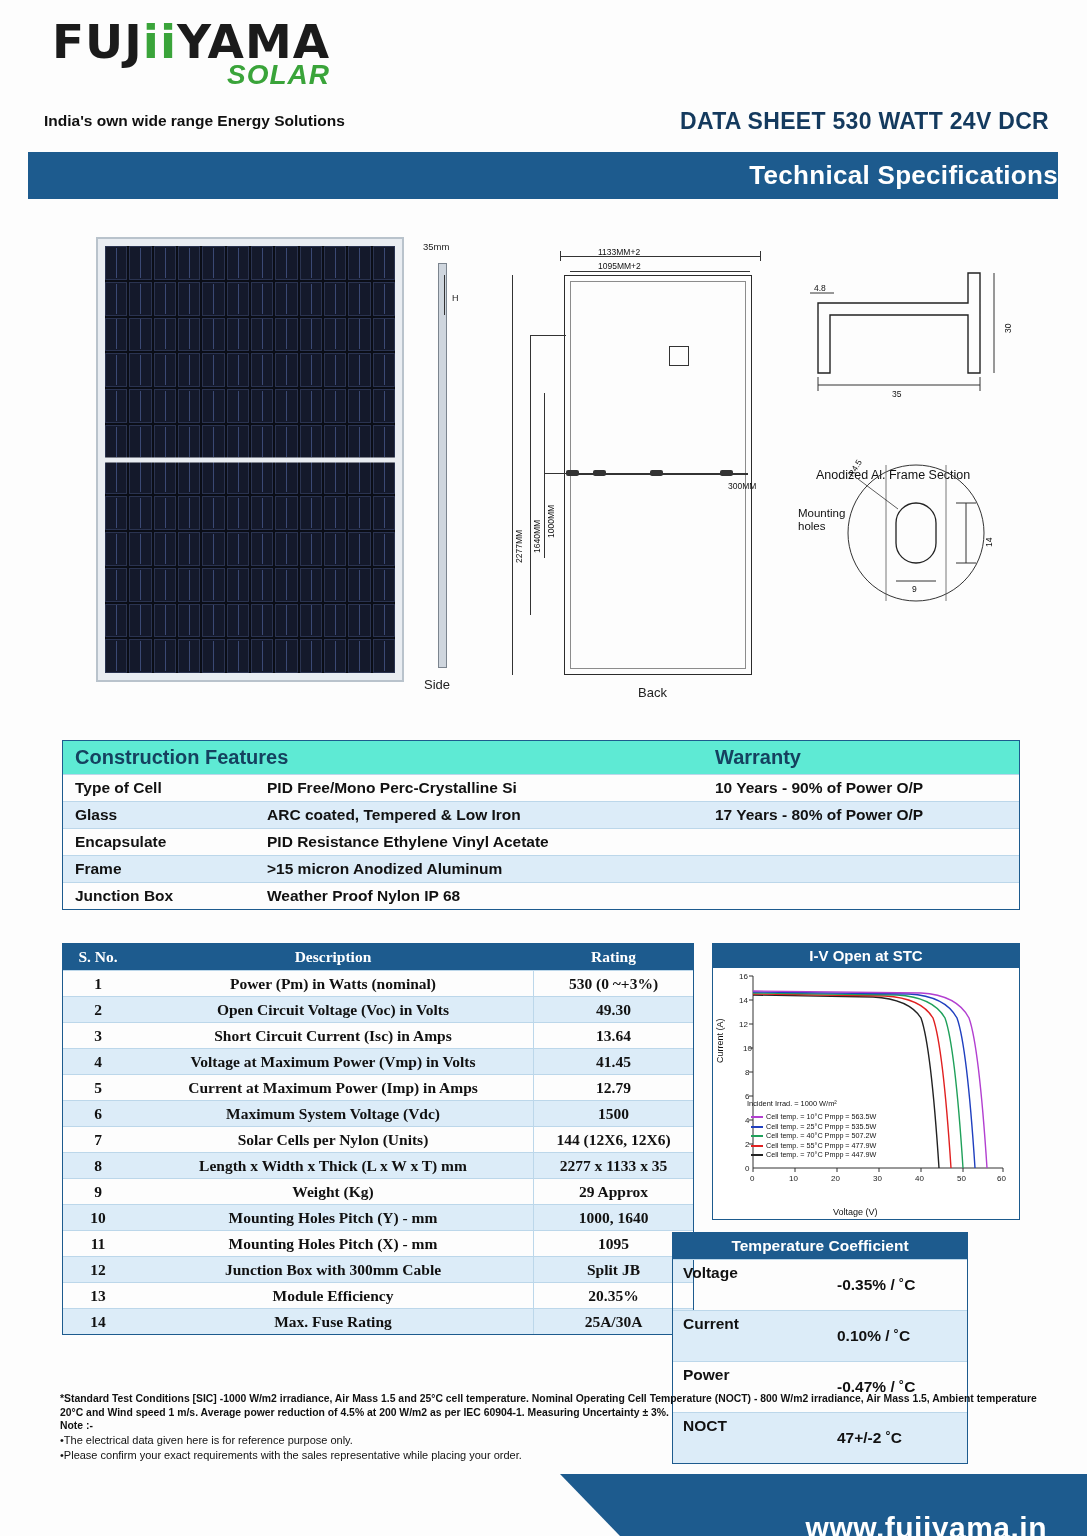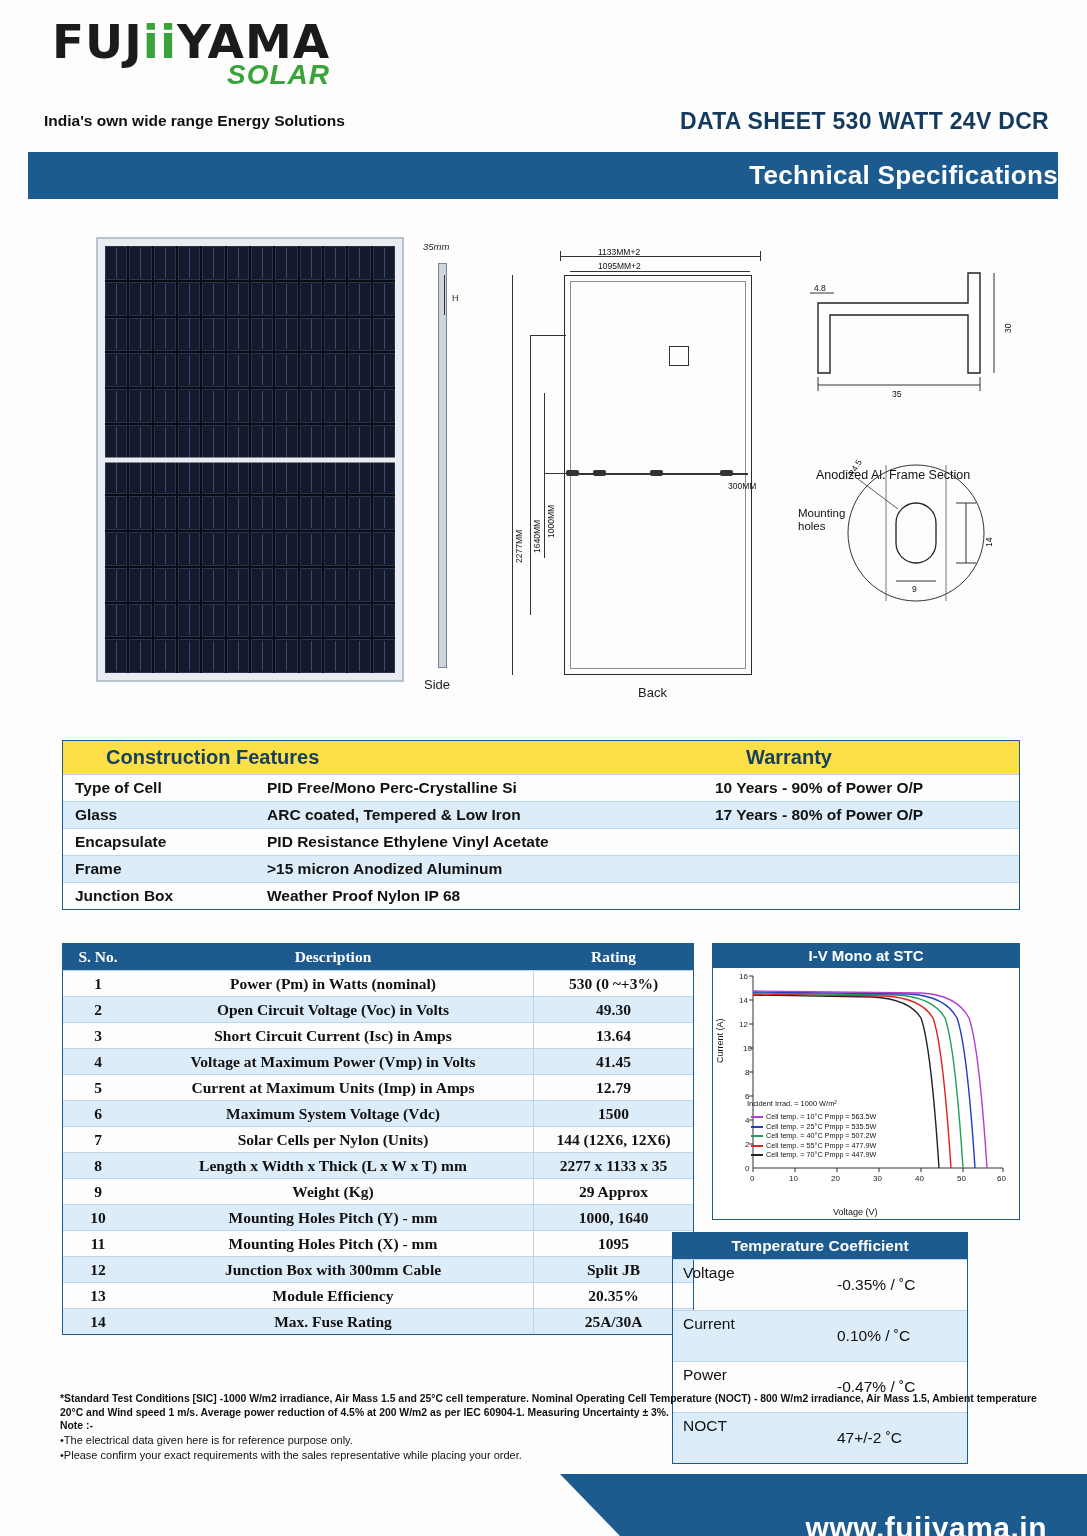--- a/index.html
+++ b/index.html
@@ -61,21 +61,21 @@
   .cell { background:#14192b; border:1px solid #2a3350; position:relative; }
   .cell::after{
     content:""; position:absolute; left:50%; top:3%; width:1px; height:94%;
     background:#3b4974;
   }
   .midbar { position:absolute; left:0; right:0; top:50%; height:5px; background:#e9edf2; transform:translateY(-50%); }
 
   
   .sideview { position:absolute; left:398px; top:28px; width:40px; height:460px; }
   .side-bar { position:absolute; left:12px; top:30px; width:9px; height:405px; background:#cfd6de; border:1px solid #7b848e; }
-  .lbl-35mm { position:absolute; left:-3px; top:8px; font-size:9.5px; color:#222;font-style:italic; }
+  .lbl-35mm { position:absolute; left:-3px; top:8px; font-size:9.5px; color:#222; }
   .side-h { position:absolute; left:26px; top:60px; font-size:9px; color:#222; }
   .side-h::before{
     content:""; position:absolute; left:-8px; top:-18px; width:1px; height:40px; background:#333;
   }
   .side-label { position:absolute; left:-2px; top:444px; font-size:13px; color:#222; }
 
   
   .backview { position:absolute; left:470px; top:28px; width:300px; height:470px; }
   .back-frame { position:absolute; left:66px; top:42px; width:188px; height:400px; border:1.5px solid #2b2b2b; }
   .back-frame-in { position:absolute; inset:5px; border:1px solid #8c8c8c; }
@@ -91,21 +91,21 @@
   .framesec { position:absolute; left:780px; top:58px; width:220px; height:140px; }
   .fs-svg { position:absolute; left:0; top:0; }
   .fs-label { position:absolute; left:8px; top:205px; font-size:12.5px; color:#111; }
 
   
   .mount { position:absolute; left:770px; top:250px; width:230px; height:170px; }
   .mount-label { position:absolute; left:0px; top:52px; font-size:11.5px; color:#111; line-height:1.1; }
 
   
   .cf { position:absolute; left:62px; top:740px; width:958px; border:1.5px solid #1d5b8e; }
-  .cf-head { display:flex; background:#fde047;padding-left:31px; }
+  .cf-head { display:flex; background:#5eead4; }
   .cf-head .c1 { flex:0 0 640px; padding:5px 12px; font-size:20px; font-weight:bold; color:#15415f; }
   .cf-head .c2 { flex:1; padding:5px 12px; font-size:20px; font-weight:bold; color:#15415f; }
   .cf-row { display:flex; border-top:1px solid #bcd7ea; }
   .cf-row .a { flex:0 0 200px; padding:4px 12px; font-size:15.5px; font-weight:bold; }
   .cf-row .b { flex:0 0 440px; padding:4px 4px; font-size:15.5px; font-weight:bold; }
   .cf-row .c { flex:1; padding:4px 12px; font-size:15.5px; font-weight:bold; }
   .cf-row.alt { background:#dcecf8; }
 
   
   .spec { position:absolute; left:62px; top:943px; width:632px; border:1.5px solid #1d5b8e;font-family:Liberation Serif, serif; }
@@ -125,21 +125,21 @@
   .iv-body { border:1.5px solid #1d5b8e; border-top:none; height:252px; position:relative; background:#fff; }
   .iv-ylabel { position:absolute; left:2px; top:95px; font-size:9px; transform:rotate(-90deg); transform-origin:left top; white-space:nowrap; }
   .iv-xlabel { position:absolute; left:120px; bottom:2px; font-size:9px; }
   .legend { position:absolute; left:38px; top:144px; font-size:7.2px; line-height:1.32; }
   .legend .sw { display:inline-block; width:12px; height:2px; vertical-align:middle; margin-right:3px; }
   .irr { position:absolute; left:34px; top:131px; font-size:7.4px; }
 
   
   .tc { position:absolute; left:672px; top:1232px; width:296px; border:1.5px solid #1d5b8e; }
   .tc-head { background:#1d5b8e; color:#fff; font-size:15.5px; font-weight:bold; text-align:center; padding:4px 0; }
-  .tc-row { display:flex; font-size:15.5px; font-weight:normal; border-top:1px solid #bcd7ea;justify-content:space-between; }
+  .tc-row { display:flex; font-size:15.5px; font-weight:bold; border-top:1px solid #bcd7ea;justify-content:space-between; }
   .tc-row .k { flex:1; padding:4px 10px; }
   .tc-row .v { flex:0 0 140px; padding:16px 10px; }
   .tc-row.alt { background:#dcecf8; }
 
   
   .notes { position:absolute; left:60px; top:1392px; width:990px; font-size:10.4px; line-height:1.32; font-weight:bold; color:#111; }
   .notes .small { font-weight:bold; }
   .notes ul { margin:0; padding:0; list-style:none; }
   .notes li { font-weight:normal; font-size:11px; }
 
@@ -501,21 +501,21 @@
         <div class="col-desc">Short Circuit Current (Isc) in Amps</div>
         <div class="col-rate">13.64</div>
       </div>
     <div class="spec-row alt">
         <div class="col-no">4</div>
         <div class="col-desc">Voltage at Maximum Power (Vmp) in Volts</div>
         <div class="col-rate">41.45</div>
       </div>
     <div class="spec-row">
         <div class="col-no">5</div>
-        <div class="col-desc">Current at Maximum Units (Imp) in Amps</div>
+        <div class="col-desc">Current at Maximum Power (Imp) in Amps</div>
         <div class="col-rate">12.79</div>
       </div>
     <div class="spec-row alt">
         <div class="col-no">6</div>
         <div class="col-desc">Maximum System Voltage (Vdc)</div>
         <div class="col-rate">1500</div>
       </div>
     <div class="spec-row">
         <div class="col-no">7</div>
         <div class="col-desc">Solar Cells per Nylon (Units)</div>
@@ -552,21 +552,21 @@
         <div class="col-rate">20.35%</div>
       </div>
     <div class="spec-row alt">
         <div class="col-no">14</div>
         <div class="col-desc">Max. Fuse Rating</div>
         <div class="col-rate">25A/30A</div>
       </div>
   </div>
 
   <div class="iv">
-    <div class="iv-head">I-V Mono at STC</div>
+    <div class="iv-head">I-V Open at STC</div>
     <div class="iv-body">
       <svg width="304" height="252">
 
         <line x1="40" y1="8" x2="40" y2="200" stroke="#333" stroke-width="1"></line>
         <line x1="40" y1="200" x2="290" y2="200" stroke="#333" stroke-width="1"></line>
 
         <g font-size="8" fill="#222" font-family="Liberation Sans, sans-serif">
           <text x="26" y="11">16</text>
             <line x1="36" y1="8" x2="40" y2="8" stroke="#333"></line>
           <text x="26" y="35">14</text>

